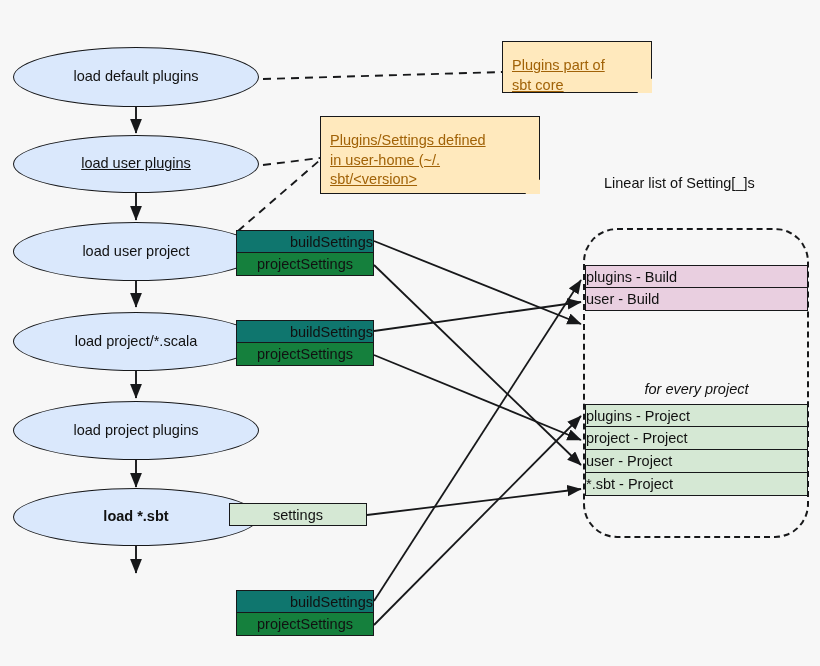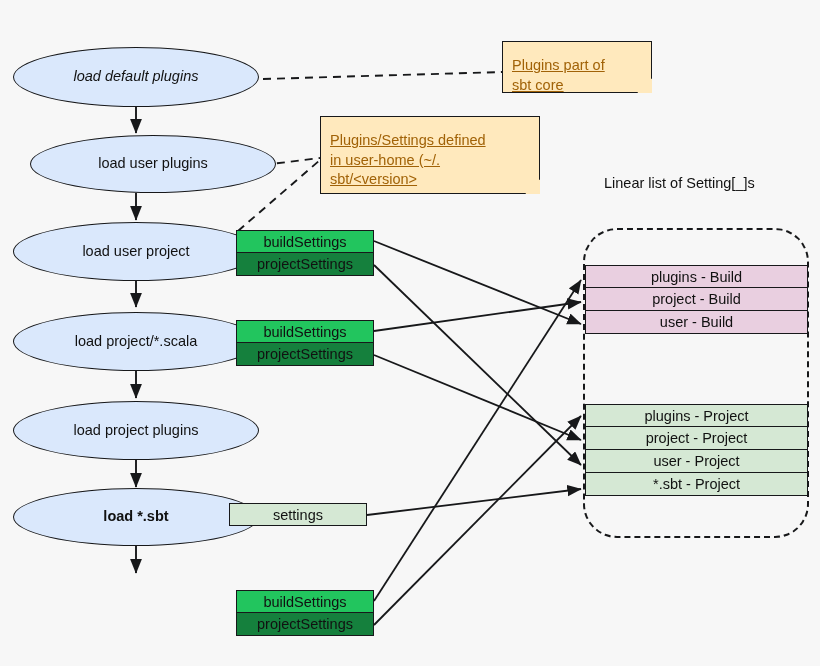--- a/index.html
+++ b/index.html
@@ -30,21 +30,21 @@
 
   
   .chipgroup{position:absolute;z-index:4;}
   .chip{
     border:1.5px solid #17181a;
     box-sizing:border-box;
     height:23px;
     display:flex;align-items:center;justify-content:center;
     font-size:14.5px;color:#111;
   }
-  .chip.build{background:#22c55e;}
+  .chip.build{background:#0f766e;justify-content:flex-end;}
   .chip.project{background:#15803d;border-top:none;}
   .chip.single{background:#d5e8d4;}
 
   
   .note{
     position:absolute;
     background:#ffe9bd;
     border:1.8px solid #17181a;
     box-sizing:border-box;
     font-size:14.5px;
@@ -75,21 +75,21 @@
     border-radius:34px;
     box-sizing:border-box;
     background:transparent;
     z-index:1;
   }
   .stack{position:absolute;z-index:3;}
   .srow{
     border:1.6px solid #17181a;
     box-sizing:border-box;
     height:23px;
-    display:flex;align-items:center;justify-content:center;
+    display:flex;align-items:center;
     font-size:14.5px;color:#111;
   }
   .srow+.srow{border-top:none;}
   .srow.pink{background:#e9cfe0;}
   .srow.green{background:#d5e8d4;}
   .forevery{
     position:absolute;
     font-size:14.5px;font-style:italic;color:#111;
     z-index:3;white-space:nowrap;text-align:center;
   }
@@ -132,25 +132,25 @@
       <line x1="374" y1="355" x2="581" y2="440"></line>
 
       <line x1="367" y1="515" x2="581" y2="489"></line>
 
       <line x1="374" y1="601" x2="581" y2="280"></line>
 
       <line x1="374" y1="625" x2="581" y2="416"></line>
     </g>
   </svg>
 
-  <div class="node" style="left:13px;top:47px;width:246px;height:60px;font-style:italic;">
+  <div class="node" style="left:13px;top:47px;width:246px;height:60px;">
     <span>load  default plugins</span>
   </div>
 
-  <div class="node" style="left:30px;top:135px;width:246px;height:58px;">
+  <div class="node" style="left:13px;top:135px;width:246px;height:58px;text-decoration:underline;">
     <span>load  user plugins</span>
   </div>
 
   <div class="node" style="left:13px;top:222px;width:246px;height:59px;">
     <span>load  user project</span>
   </div>
 
   <div class="node" style="left:13px;top:312px;width:246px;height:59px;">
     <span>load  project/*.scala</span>
   </div>
@@ -214,27 +214,27 @@
     <span>Linear list of Setting[_]s</span>
   </div>
 
   <div class="dashbox" style="left:583px;top:228px;width:226px;height:310px;"></div>
 
   <div class="stack" style="left:585px;top:265px;width:223px;">
     <div class="srow pink">
       <span>plugins  - Build</span>
     </div>
     <div class="srow pink">
-      <span>project  - Build</span>
-    </div>
-    <div class="srow pink">
       <span>user - Build</span>
     </div>
   </div>
 
+  <div class="forevery" style="left:585px;top:381px;width:223px;">
+    <span>for every project</span>
+  </div>
 
   <div class="stack" style="left:585px;top:404px;width:223px;">
     <div class="srow green">
       <span>plugins  - Project</span>
     </div>
     <div class="srow green">
       <span>project  - Project</span>
     </div>
     <div class="srow green">
       <span>user - Project</span>

